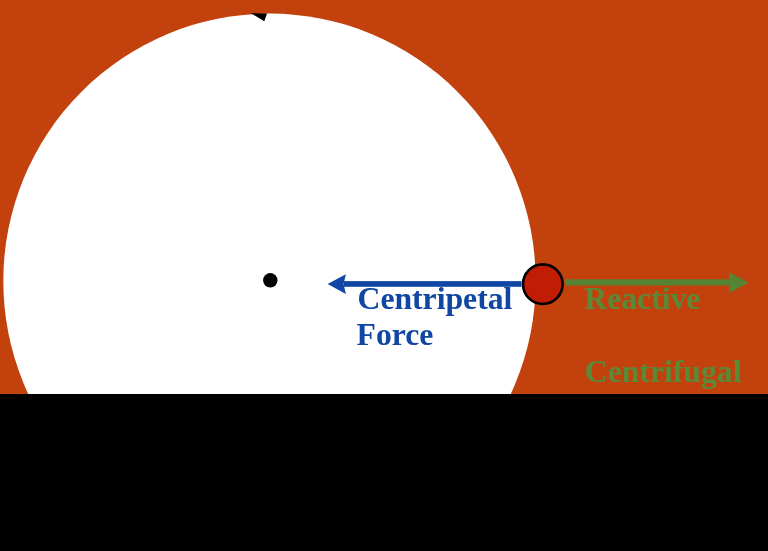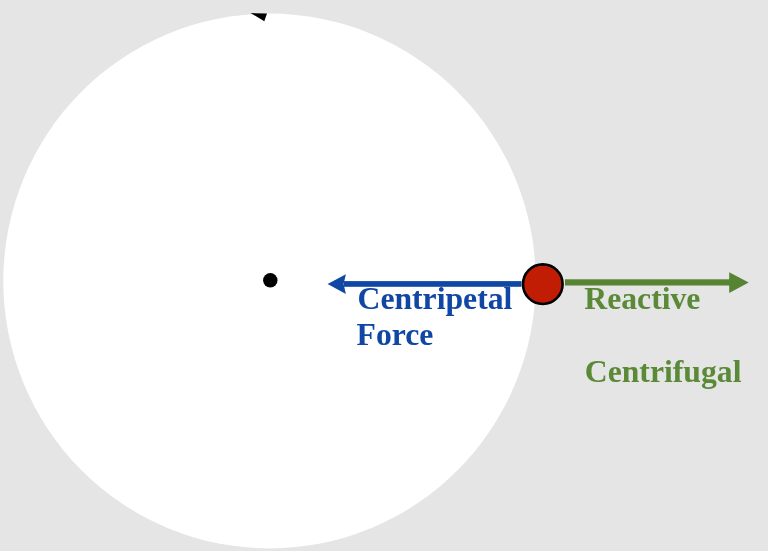--- a/index.html
+++ b/index.html
@@ -1,16 +1,16 @@
 <!DOCTYPE html>
 <html><head>
 <meta charset="utf-8">
 <style>
   html,body{margin:0;padding:0;background:#000;}
-  #stage{position:relative;width:768px;height:551px;background:#e5e5e5;overflow:hidden;}
+  #stage{position:relative;width:768px;height:394px;background:#c2410c;overflow:hidden;}
   svg{position:absolute;left:0;top:0;}
   text{font-family:"Liberation Serif", serif;font-weight:bold;font-size:31.7px;}
 </style>
 </head>
 <body>
 <div id="stage">
 <svg width="768" height="551" viewBox="0 0 768 551">
   <ellipse cx="269.5" cy="281" rx="266.2" ry="267.4" fill="#ffffff"></ellipse>
   <path d="M 250.5 13.0 L 267 13.6 L 264.3 21.2 Z" fill="#000000"></path>
   <circle cx="270.3" cy="280.3" r="7.2" fill="#000000"></circle>

